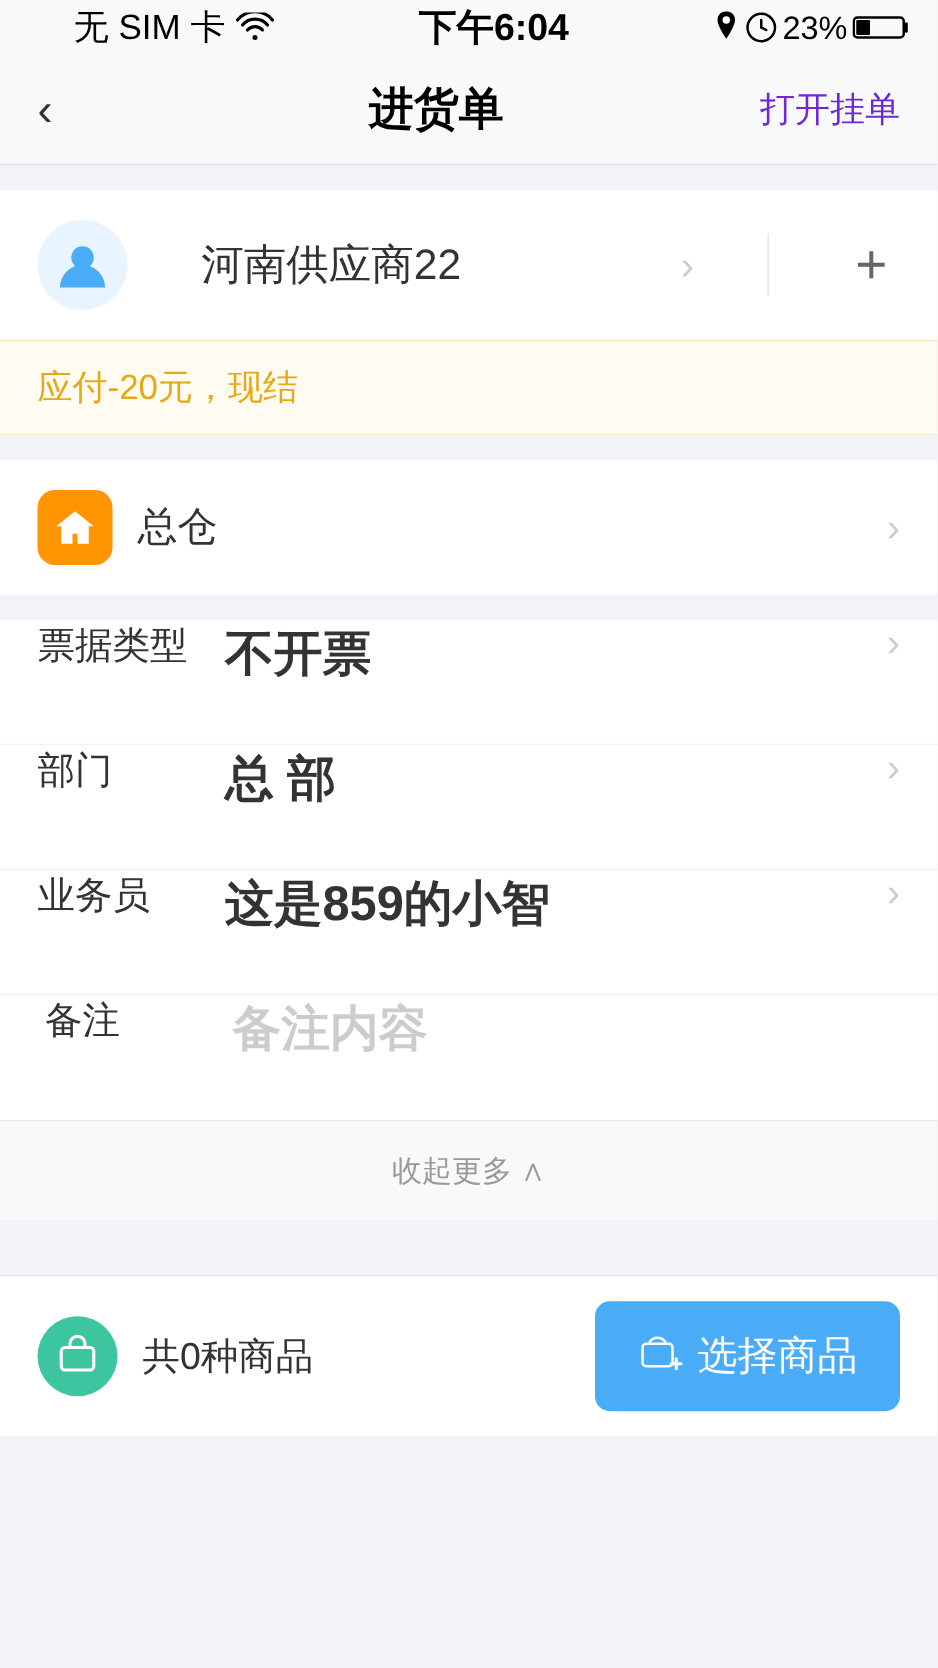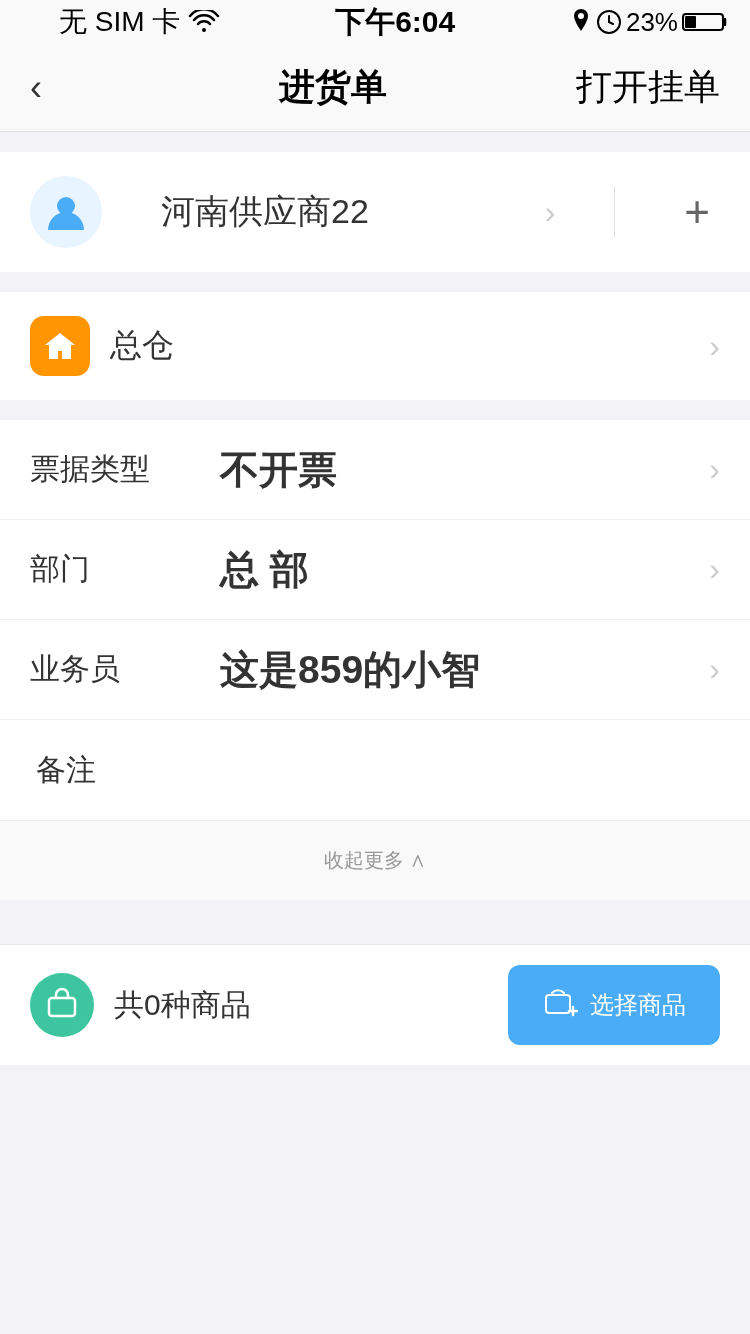--- a/index.html
+++ b/index.html
@@ -61,22 +61,22 @@
       color: #333;
       cursor: pointer;
       width: 60px;
     }
     .nav-title {
       font-size: 36px;
       font-weight: 600;
       color: #000;
     }
     .nav-action {
-      font-size: 36px;
-      color: #000000;
+      font-size: 28px;
+      color: #6d28d9;
       cursor: pointer;
     }
 
     
     .section-divider {
       height: 20px;
       background: #f2f2f7;
     }
 
     
@@ -134,27 +134,25 @@
       padding: 18px 30px;
       font-size: 28px;
       color: #e6a817;
       border-top: 1px solid #f5e9c8;
       border-bottom: 1px solid #f5e9c8;
     }
 
     
     .form-row {
       display: flex;
-      align-items: center;
       padding: 0 30px;
       height: 100px;
       background: #fff;
       border-bottom: 1px solid #f0f0f0;
       cursor: pointer;
-      gap: 40px;
     }
     .form-row:last-child {
       border-bottom: none;
       padding-left: 36px;
     }
     .form-label {
       font-size: 30px;
       color: #333;
       width: 130px;
       flex-shrink: 0;
@@ -194,21 +192,21 @@
       color: #333;
     }
 
     
     .collapse-row {
       display: flex;
       align-items: center;
       justify-content: center;
       height: 80px;
       background: #f9f9f9;
-      font-size: 20px;
+      font-size: 24px;
       color: #999;
       cursor: pointer;
       border-top: 1px solid #e8e8e8;
     }
 
     
     .bottom-bar {
       display: flex;
       align-items: center;
       padding: 20px 30px;
@@ -231,21 +229,21 @@
       flex: 1;
       font-size: 30px;
       color: #333;
     }
     .select-product-btn {
       background: #4aabf7;
       color: #fff;
       border: none;
       border-radius: 12px;
       padding: 22px 34px;
-      font-size: 24px;
+      font-size: 32px;
       display: flex;
       align-items: center;
       gap: 12px;
       cursor: pointer;
     }
 
     .gray-bg {
       background: #f2f2f7;
       flex: 1;
       min-height: 300px;
@@ -304,20 +302,23 @@
         <circle cx="22" cy="16" r="9" fill="#4aabf7"></circle>
         <path d="M4 40c0-9.9 8-18 18-18s18 8.1 18 18" fill="#4aabf7"></path>
       </svg>
     </div>
     <div class="supplier-name">河南供应商22</div>
     <span class="chevron-right">›</span>
     <div class="divider-vert"></div>
     <div class="add-btn">+</div>
   </div>
 
+  <div class="notice-banner">
+    <span>应付-20元，现结</span>
+  </div>
 </div>
 
 <div class="section-divider"></div>
 
 <div class="white-section">
   <div class="warehouse-row">
     <div class="warehouse-icon">
 
       <svg width="36" height="36" viewBox="0 0 36 36" fill="none">
         <path d="M18 5L3 17h4v14h9v-8h4v8h9V17h4L18 5z" fill="#fff"></path>
@@ -358,20 +359,23 @@
     </div>
     <div class="form-value">
       <span>这是859的小智</span>
     </div>
     <span class="chevron-right">›</span>
   </div>
 
   <div class="form-row">
     <div class="form-label">
       <span>备注</span>
+    </div>
+    <div class="form-value placeholder">
+      <span>备注内容</span>
     </div>
   </div>
 </div>
 
 <div class="collapse-row">
   <span>收起更多 ∧</span>
 </div>
 
 <div class="section-divider"></div>
 

